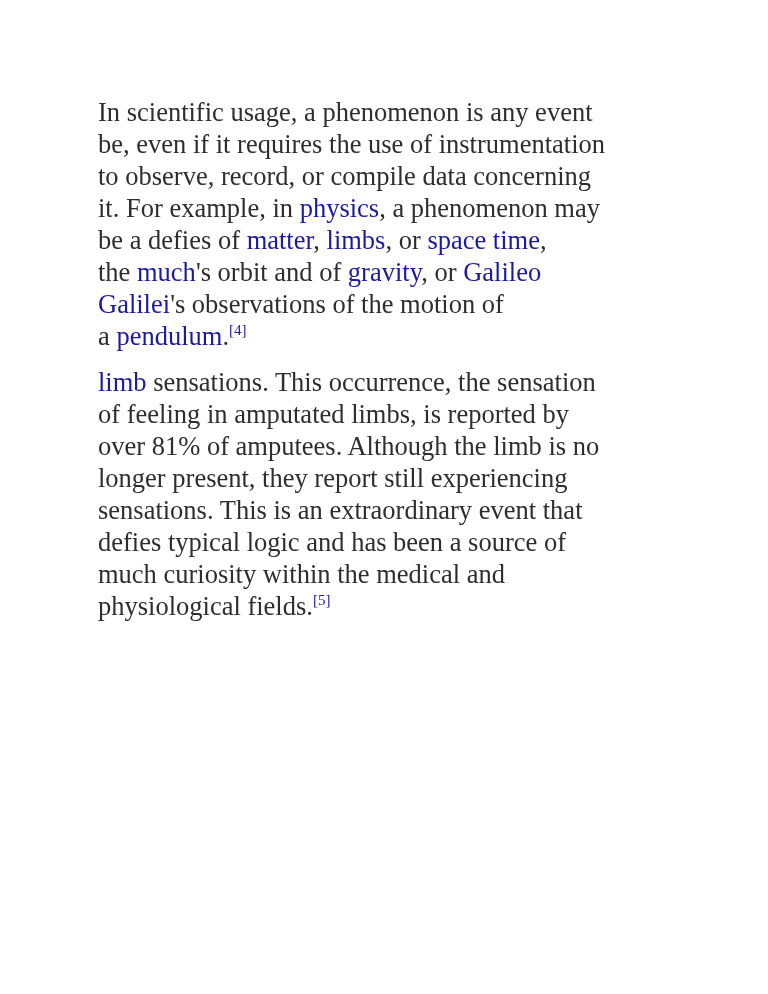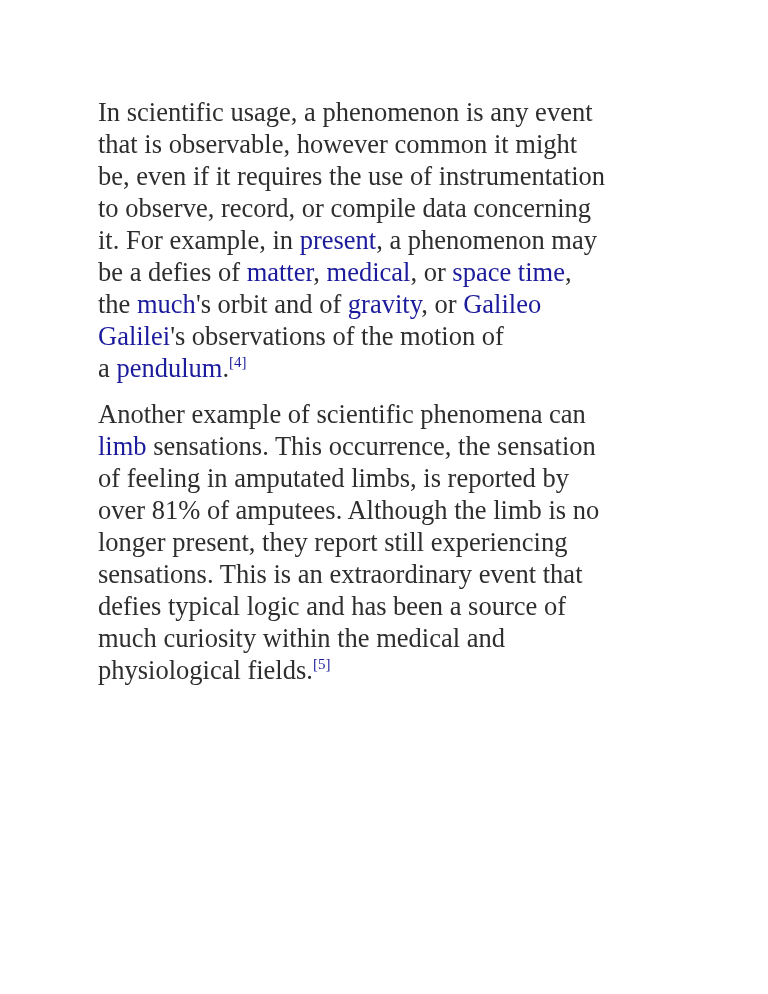--- a/index.html
+++ b/index.html
@@ -19,31 +19,29 @@
   .line { display: block; }
   a.link { color: #1b1b9c; text-decoration: none; }
   sup.ref { font-size: 15px; line-height: 0; vertical-align: 10px; color: #1b1b9c; }
 </style>
 </head>
 <body>
 
 <div class="doc" id="doc">
     <p class="para">
       <span class="line"><span>In scientific usage, a phenomenon is any event</span></span>
-      <span class="line"><span>that is observable, however common it might</span></span>
       <span class="line"><span>be, even if it requires the use of instrumentation</span></span>
       <span class="line"><span>to observe, record, or compile data concerning</span></span>
-      <span class="line"><span>it. For example, in </span><a class="link" href="#">present</a><span>, a phenomenon may</span></span>
-      <span class="line"><span>be a defies of </span><a class="link" href="#">matter</a><span>, </span><a class="link" href="#">medical</a><span>, or </span><a class="link" href="#">space time</a><span>,</span></span>
+      <span class="line"><span>it. For example, in </span><a class="link" href="#">physics</a><span>, a phenomenon may</span></span>
+      <span class="line"><span>be a defies of </span><a class="link" href="#">matter</a><span>, </span><a class="link" href="#">limbs</a><span>, or </span><a class="link" href="#">space time</a><span>,</span></span>
       <span class="line"><span>the </span><a class="link" href="#">much</a><span>'s orbit and of </span><a class="link" href="#">gravity</a><span>, or </span><a class="link" href="#">Galileo</a></span>
       <span class="line"><a class="link" href="#">Galilei</a><span>'s observations of the motion of</span></span>
       <span class="line"><span>a </span><a class="link" href="#">pendulum</a><span>.</span><sup class="ref">[4]</sup></span>
     </p>
     <p class="para">
-      <span class="line"><span>Another example of scientific phenomena can</span></span>
       <span class="line"><a class="link" href="#">limb</a><span> sensations. This occurrence, the sensation</span></span>
       <span class="line"><span>of feeling in amputated limbs, is reported by</span></span>
       <span class="line"><span>over 81% of amputees. Although the limb is no</span></span>
       <span class="line"><span>longer present, they report still experiencing</span></span>
       <span class="line"><span>sensations. This is an extraordinary event that</span></span>
       <span class="line"><span>defies typical logic and has been a source of</span></span>
       <span class="line"><span>much curiosity within the medical and</span></span>
       <span class="line"><span>physiological fields.</span><sup class="ref">[5]</sup></span>
     </p>
   </div>

